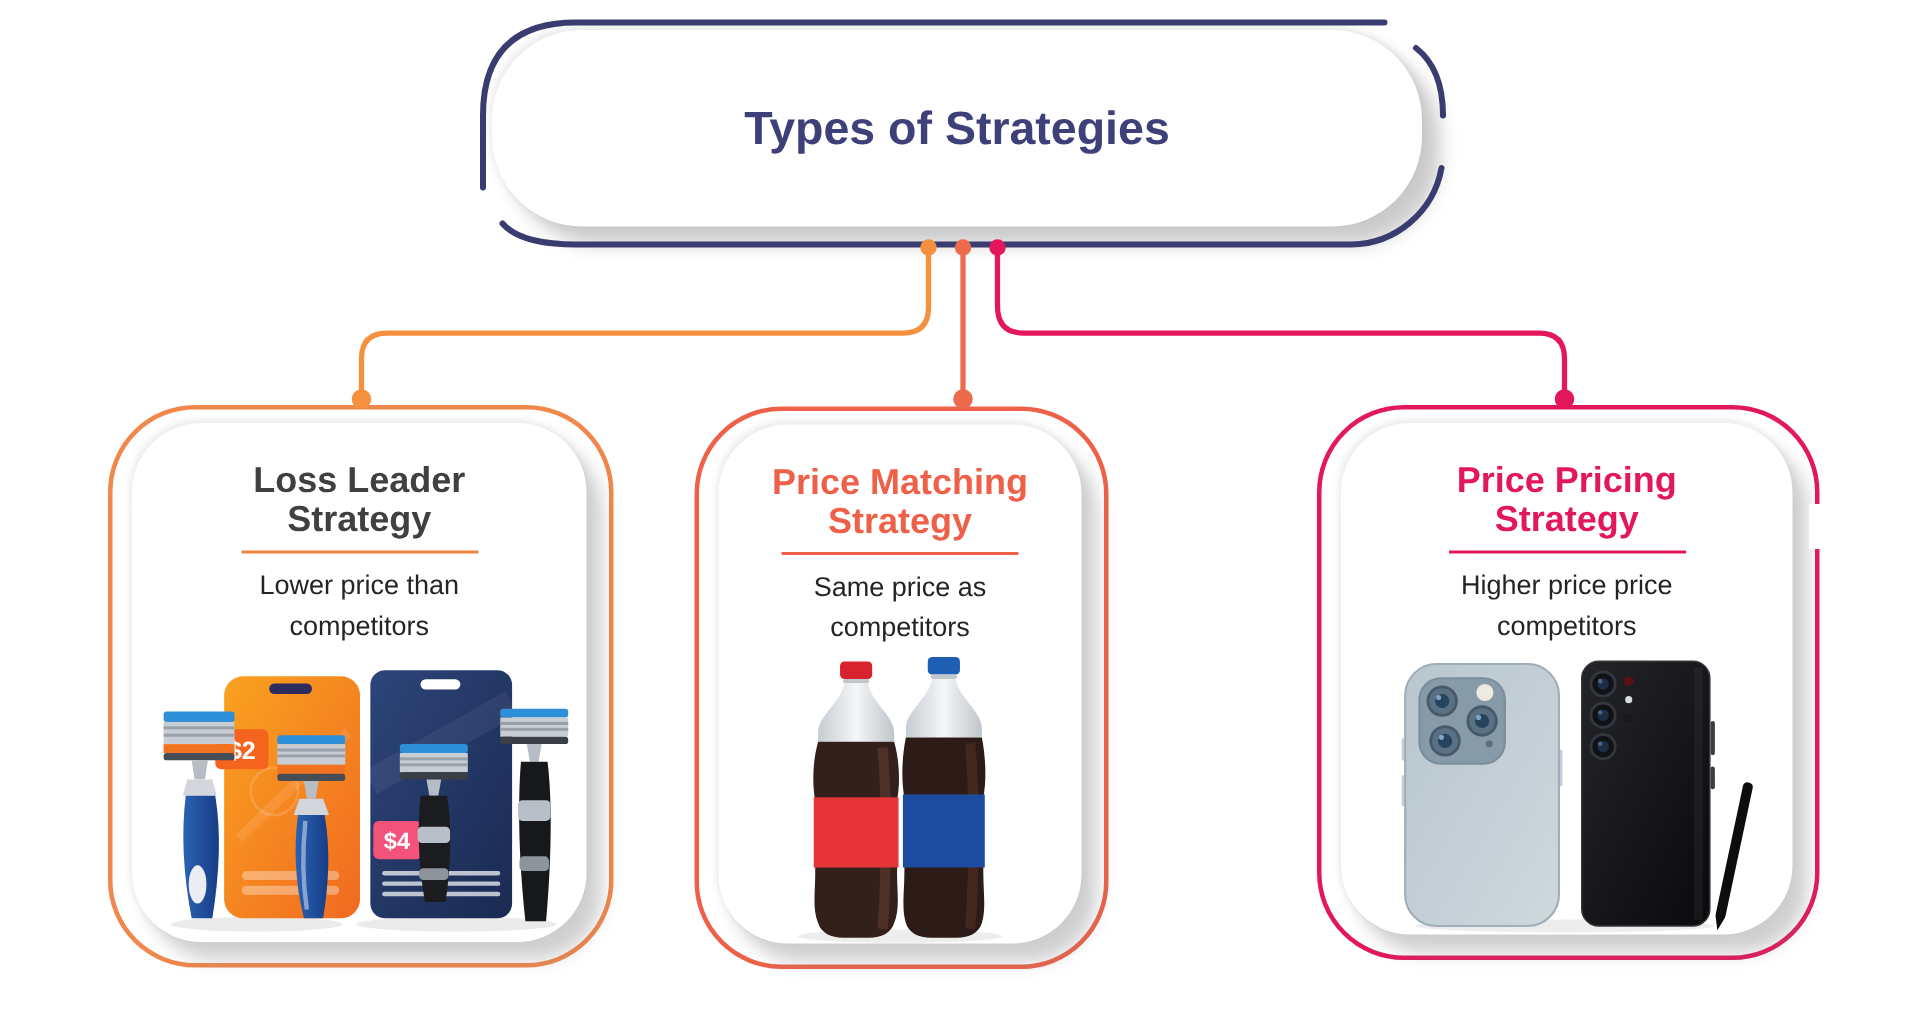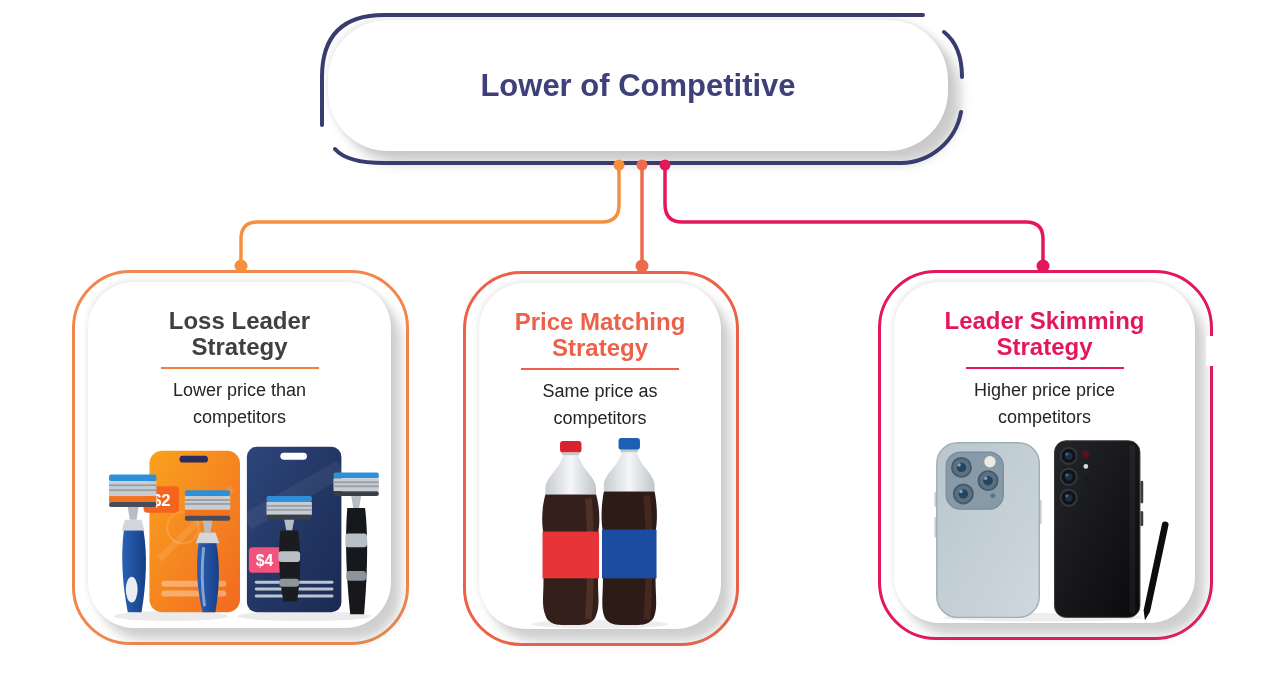--- a/index.html
+++ b/index.html
@@ -43,21 +43,21 @@
 
   .border-gap { position:absolute; background:#ffffff; z-index:2; }
 </style>
 </head>
 <body>
 
 <div class="stage">
 
   <div class="title-box">
     <div class="title-inner">
-      <span class="title-line">Lower of Competitive</span>
+      <span class="title-line">Types of Strategies</span>
     </div>
   </div>
 
   <div class="card card-orange" style="left:72px; top:270px; width:337px; height:375px;">
     <div class="card-inner">
       <div class="card-title">
         <span>Loss Leader</span><br>
         <span>Strategy</span>
       </div>
       <div class="card-underline"></div>
@@ -196,21 +196,21 @@
           <path d="M133,59 C136,90 136,150 133,186" stroke="#4E2E25" stroke-width="7" opacity="0.7" fill="none"></path>
           <rect x="87" y="94" width="56" height="50" fill="#1C4CA0"></rect>
         </g>
       </svg>
     </div>
   </div>
 
   <div class="card card-pink" style="left:878px; top:270px; width:335px; height:370px;">
     <div class="card-inner">
       <div class="card-title">
-        <span>Leader Skimming</span><br>
+        <span>Price Pricing</span><br>
         <span>Strategy</span>
       </div>
       <div class="card-underline"></div>
       <div class="card-desc">
         <span>Higher price price</span><br>
         <span>competitors</span>
       </div>
 
       <svg class="illus" width="254" height="190" viewBox="0 0 260 196">
         <defs>

